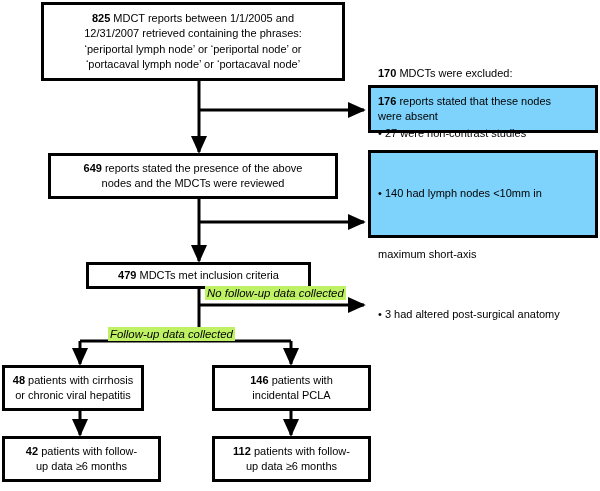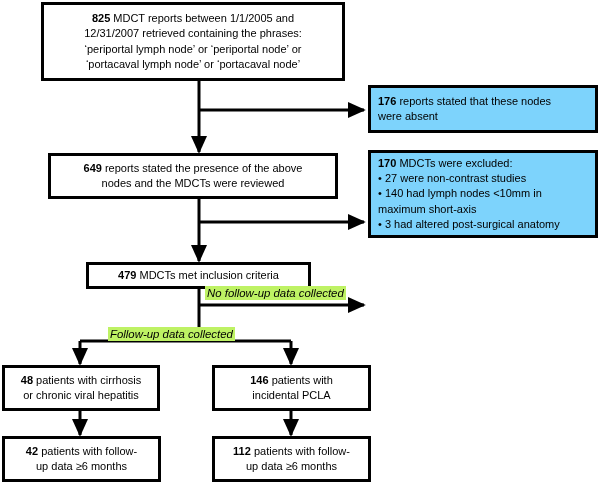--- a/index.html
+++ b/index.html
@@ -97,34 +97,34 @@
   <div class="node left gray" style="left:368px; top:85px; width:230px; height:48px;">
     <span class="txt"><b>176</b> <span>reports stated that these nodes</span></span>
     <span class="txt">were absent</span>
   </div>
 
   <div class="node center" style="left:48px; top:153px; width:290px; height:46px;">
     <span class="txt"><b>649</b> <span>reports stated the presence of the above</span></span>
     <span class="txt">nodes and the MDCTs were reviewed</span>
   </div>
 
-  <div class="node left gray" style="left:368px; top:150px; width:230px; height:88px;">
+  <div class="node left gray" style="left:368px; top:150px; width:230px; height:88px;gap:45px;">
     <span class="txt"><b>170</b> <span>MDCTs were excluded:</span></span>
     <span class="txt">• 27 were non-contrast studies</span>
     <span class="txt">• 140 had lymph nodes &lt;10mm in</span>
     <span class="txt">maximum short-axis</span>
     <span class="txt">• 3 had altered post-surgical anatomy</span>
   </div>
 
   <div class="node center" style="left:86px; top:262px; width:225px; height:27px;">
     <span class="txt"><b>479</b> <span>MDCTs met inclusion criteria</span></span>
   </div>
 
 
-  <div class="node center" style="left:2px; top:365px; width:158px; height:46px;">
+  <div class="node center" style="left:2px; top:365px; width:142px; height:46px;">
     <span class="txt"><b>48</b> <span>patients with cirrhosis</span></span>
     <span class="txt">or chronic viral hepatitis</span>
   </div>
 
   <div class="node center" style="left:212px; top:365px; width:159px; height:46px;">
     <span class="txt"><b>146</b> <span>patients with</span></span>
     <span class="txt">incidental PCLA</span>
   </div>
 
   <div class="node center" style="left:2px; top:436px; width:159px; height:46px;">

